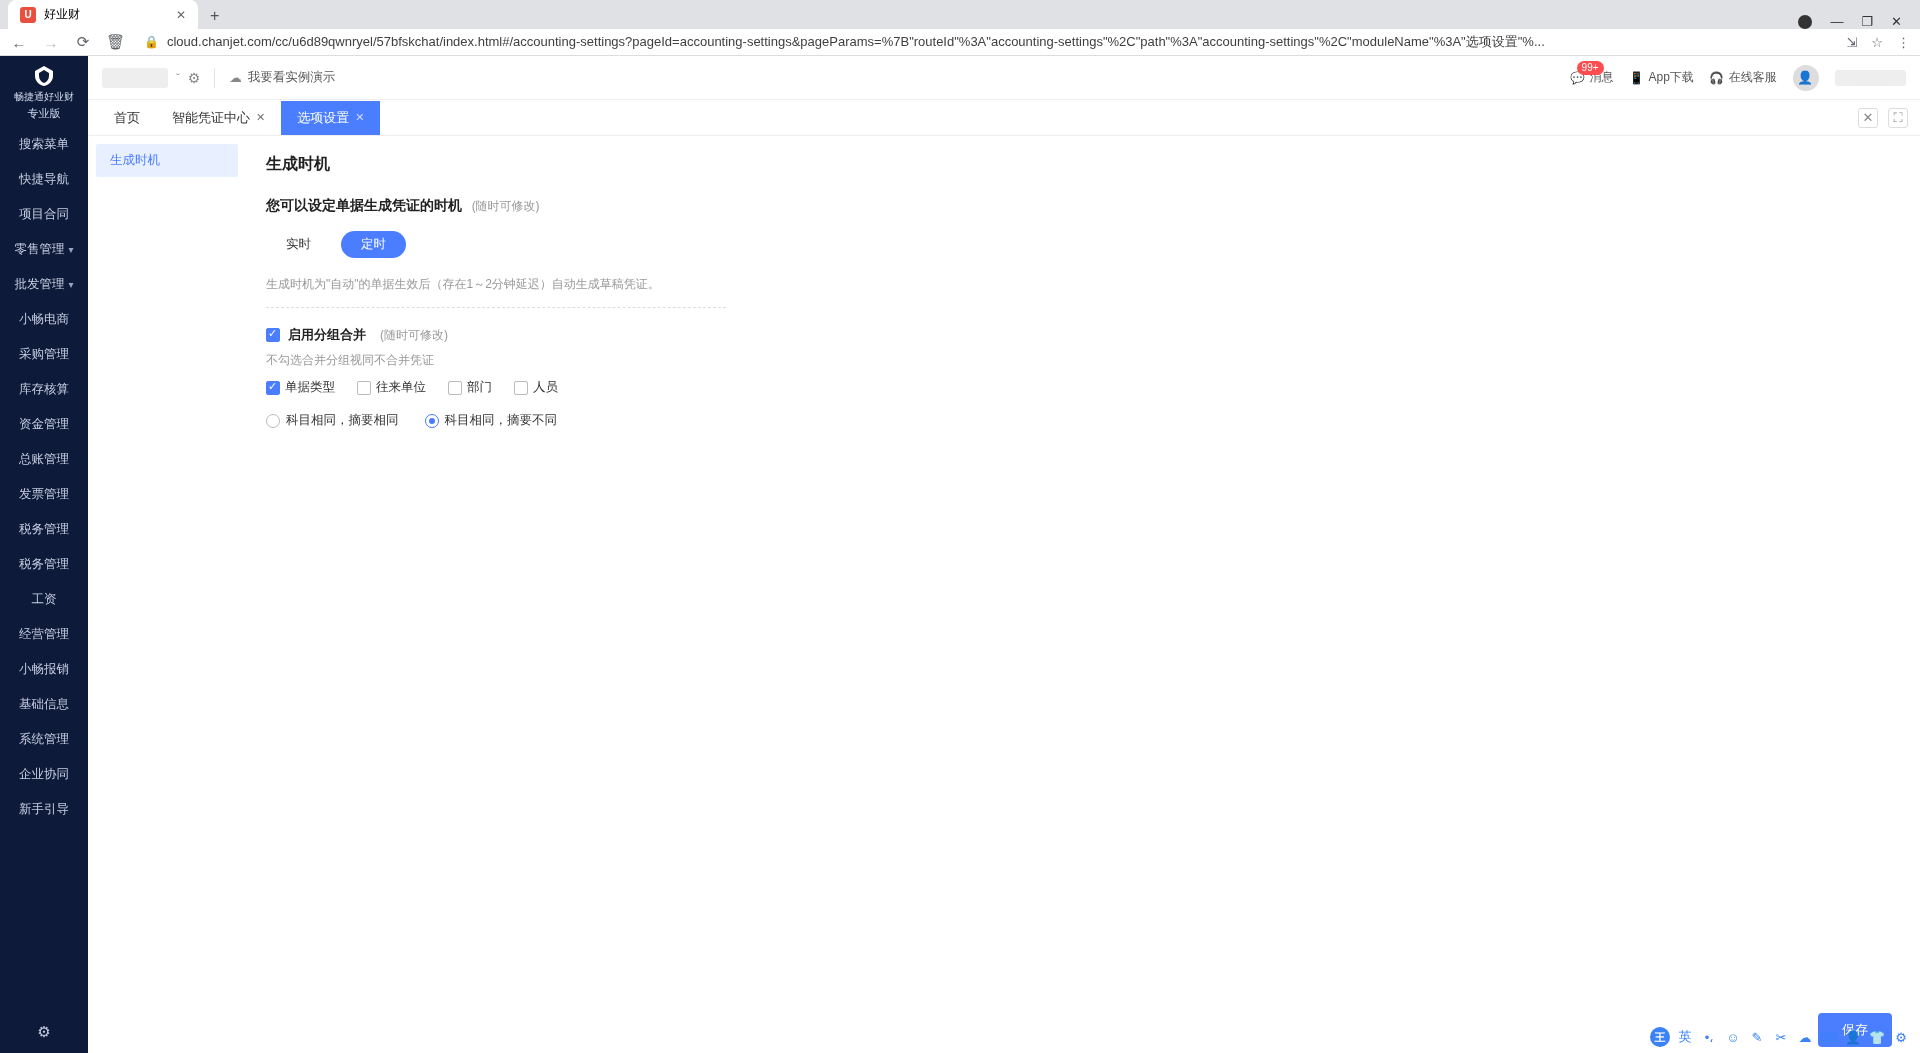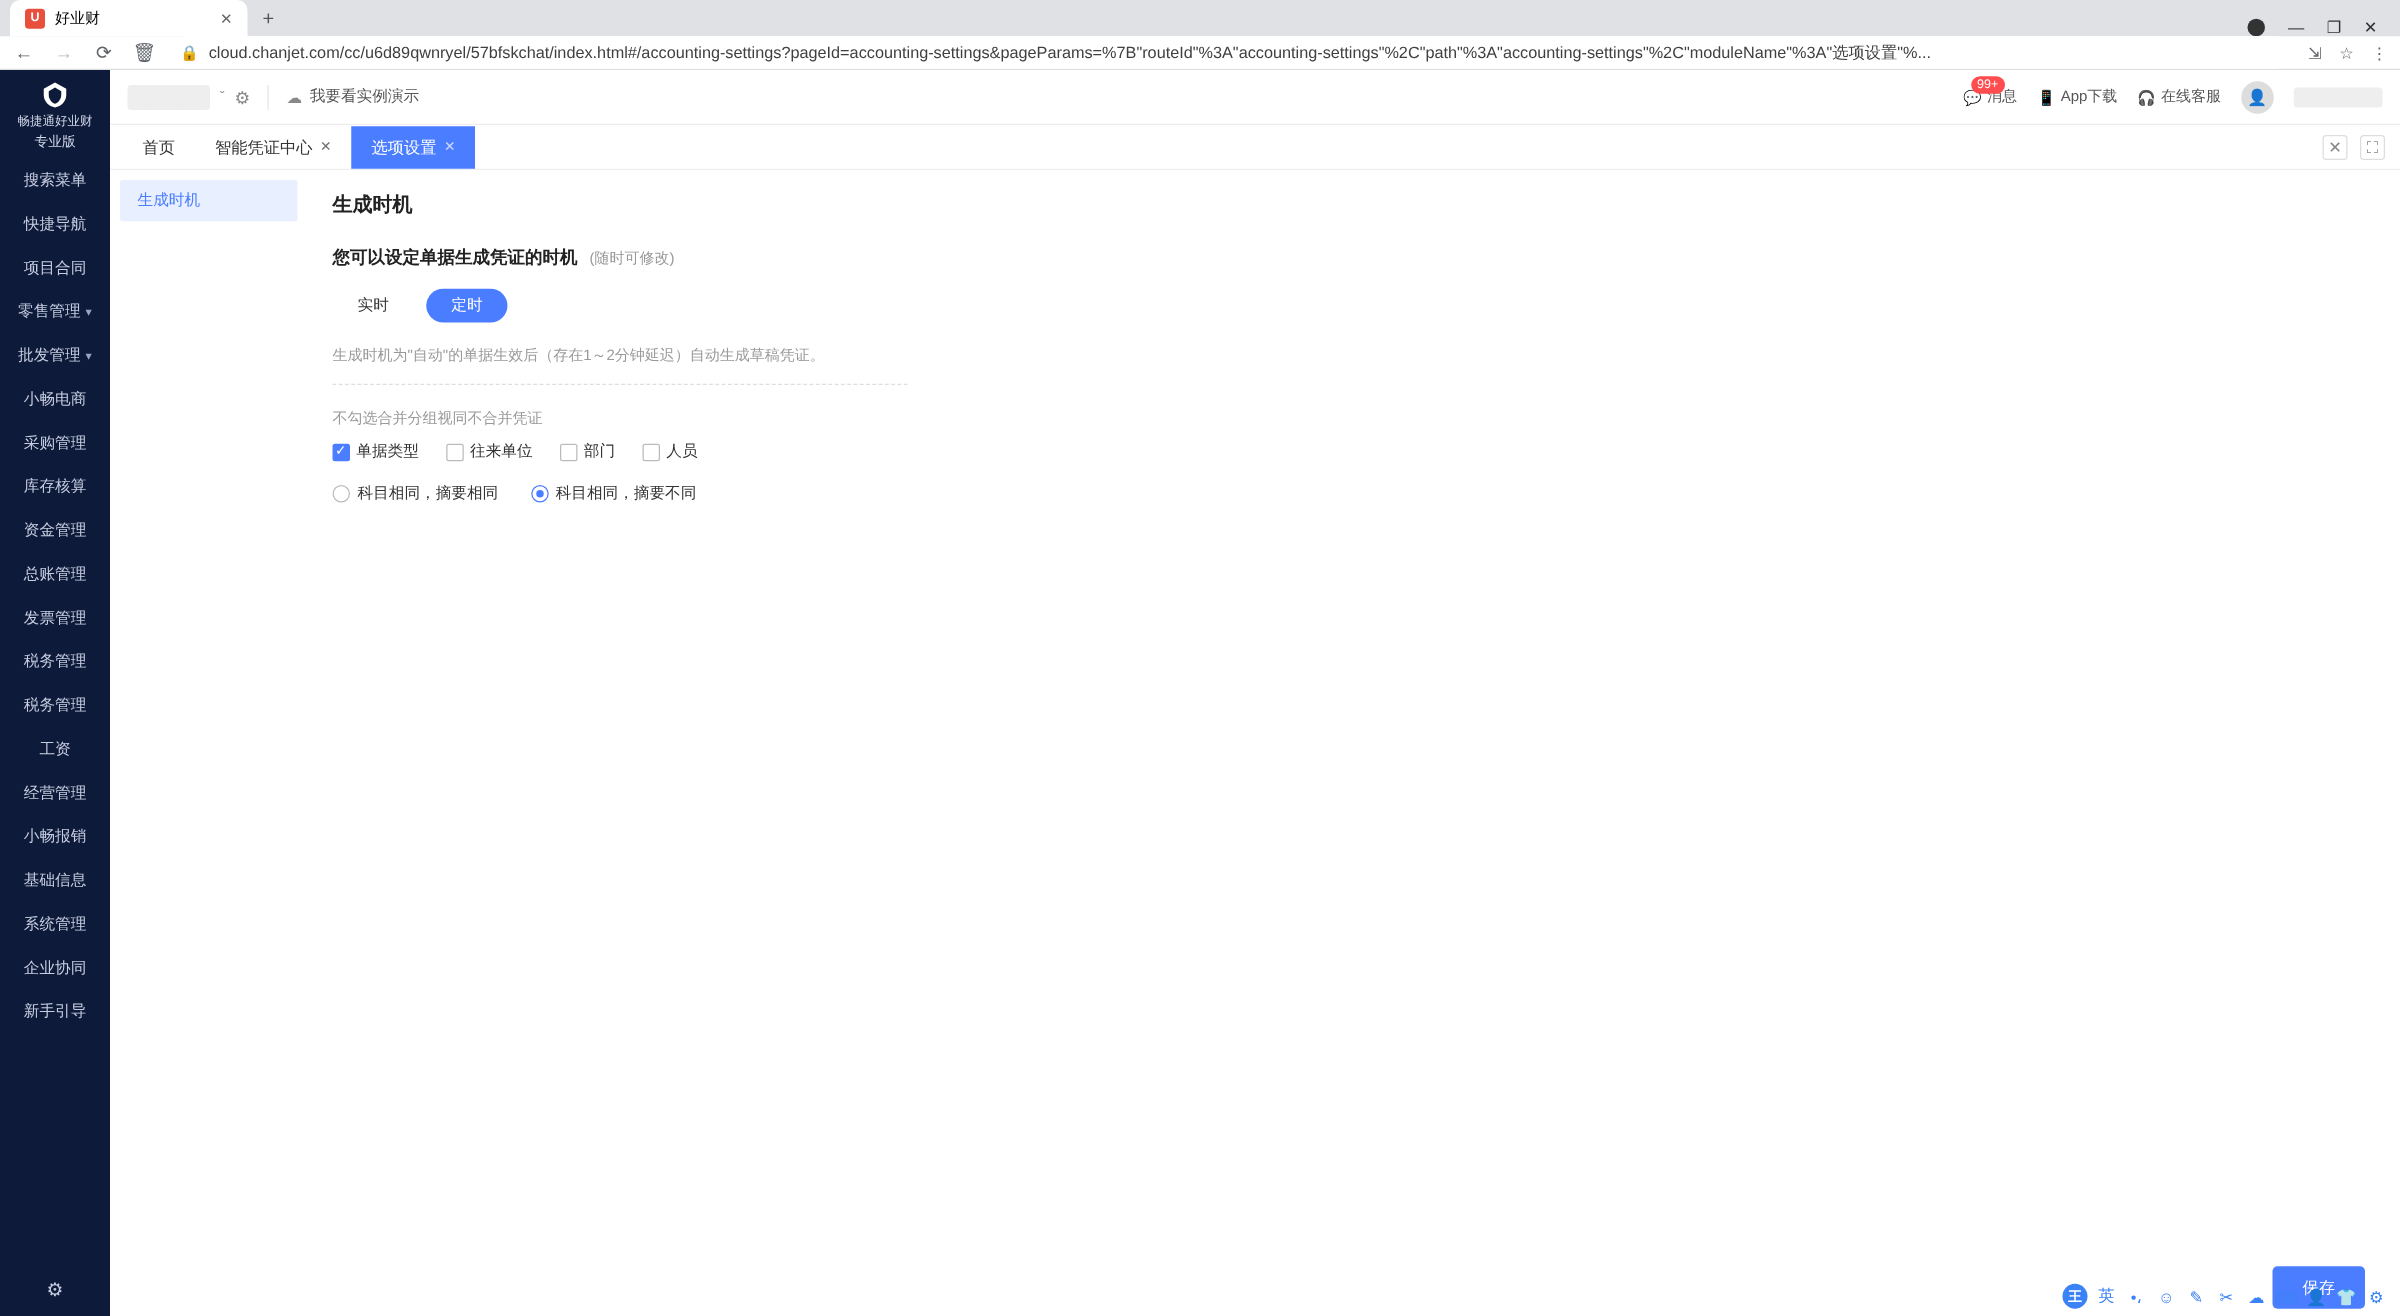--- a/index.html
+++ b/index.html
@@ -275,20 +275,25 @@
 
         <div class="toggle-group">
           <button class="toggle-btn">实时</button>
           <button class="toggle-btn active">定时</button>
         </div>
 
 
         <div class="note">生成时机为"自动"的单据生效后（存在1～2分钟延迟）自动生成草稿凭证。</div>
         <hr class="dotted-hr">
 
+        <div class="check-row">
+          <span class="checkbox checked"></span>
+          <span class="check-label">启用分组合并</span>
+          <span class="hint">(随时可修改)</span>
+        </div>
         <div class="note" style="margin-bottom:10px;">不勾选合并分组视同不合并凭证</div>
 
         <div class="checkbox-group" id="groupby-row">
             <div class="cb-item">
               <span class="checkbox checked"></span>
               <span>单据类型</span>
             </div>
             <div class="cb-item">
               <span class="checkbox"></span>
               <span>往来单位</span>

